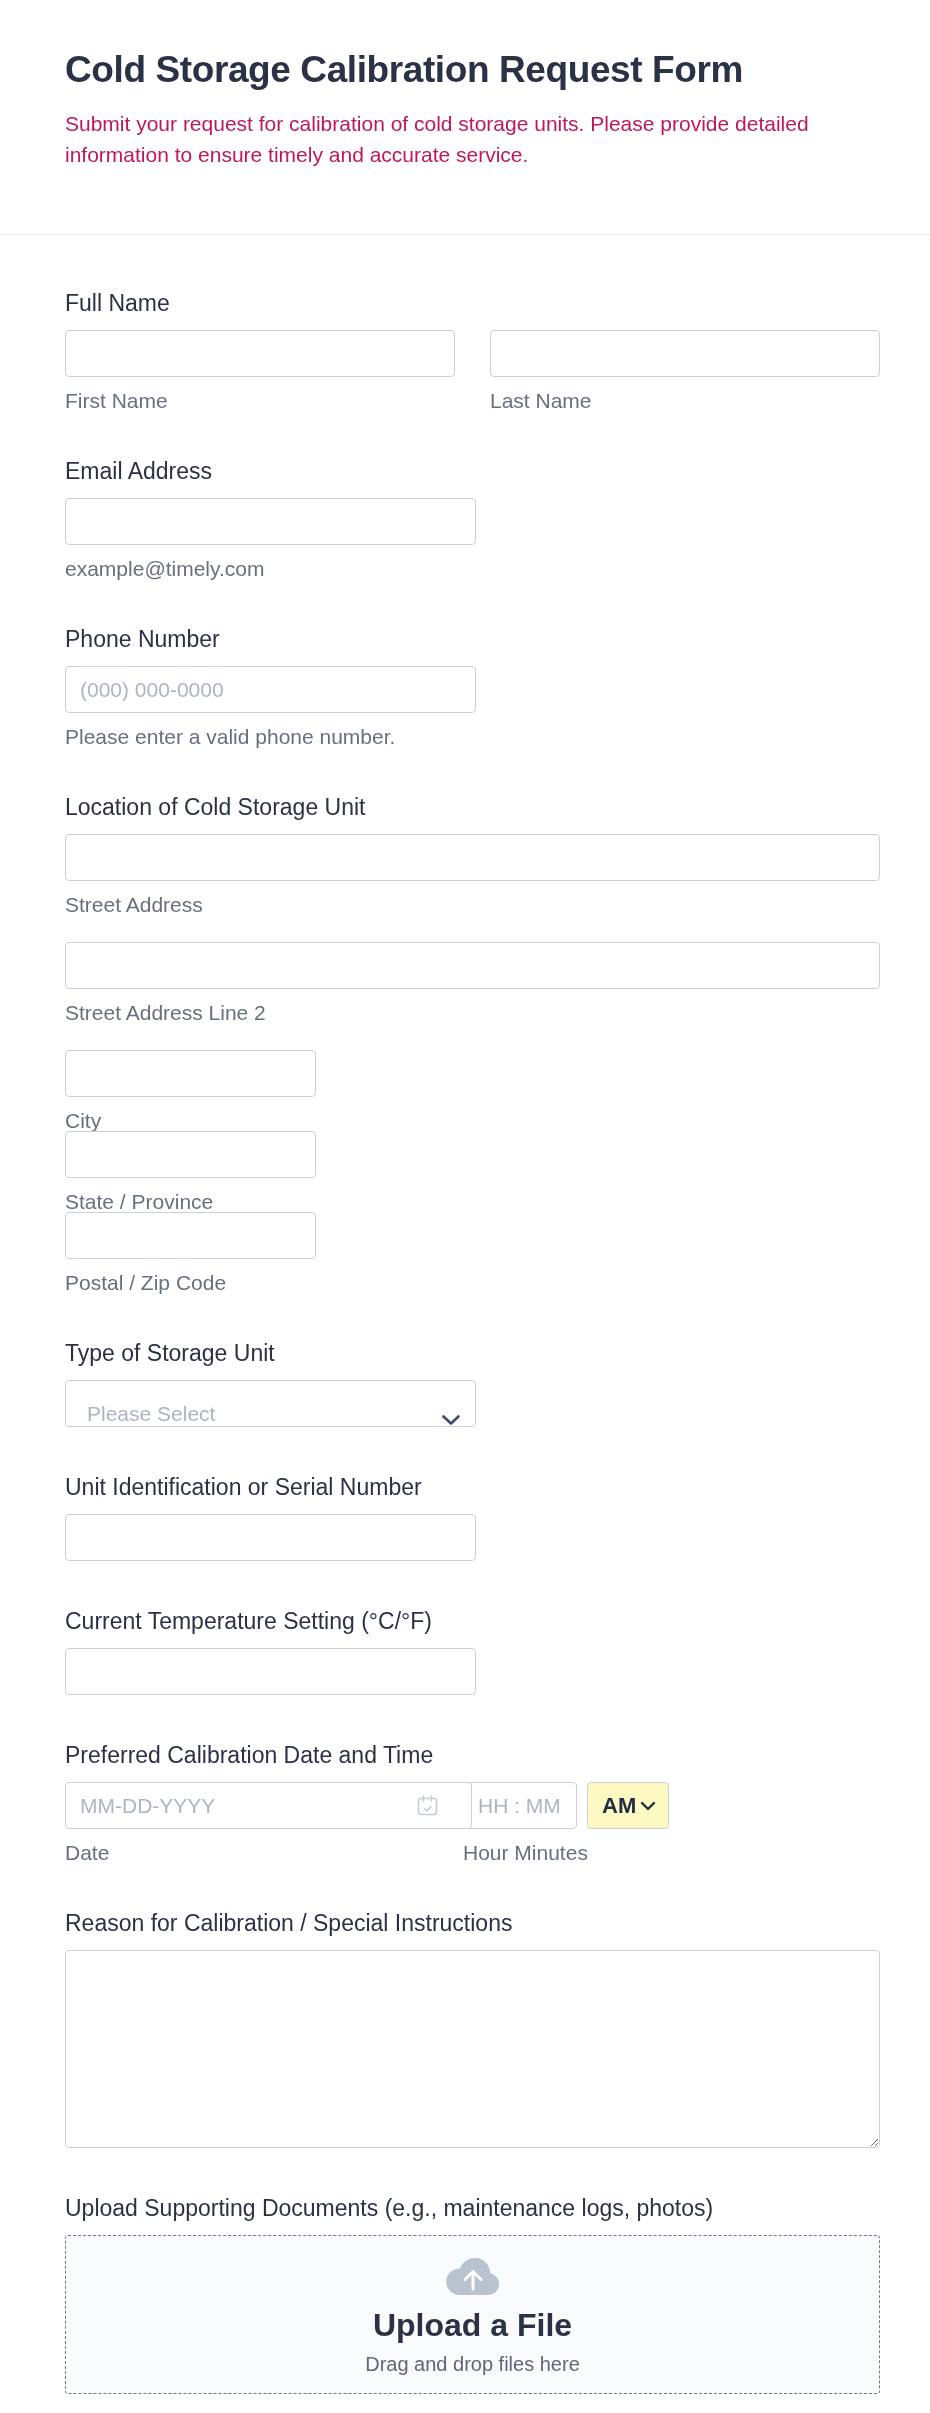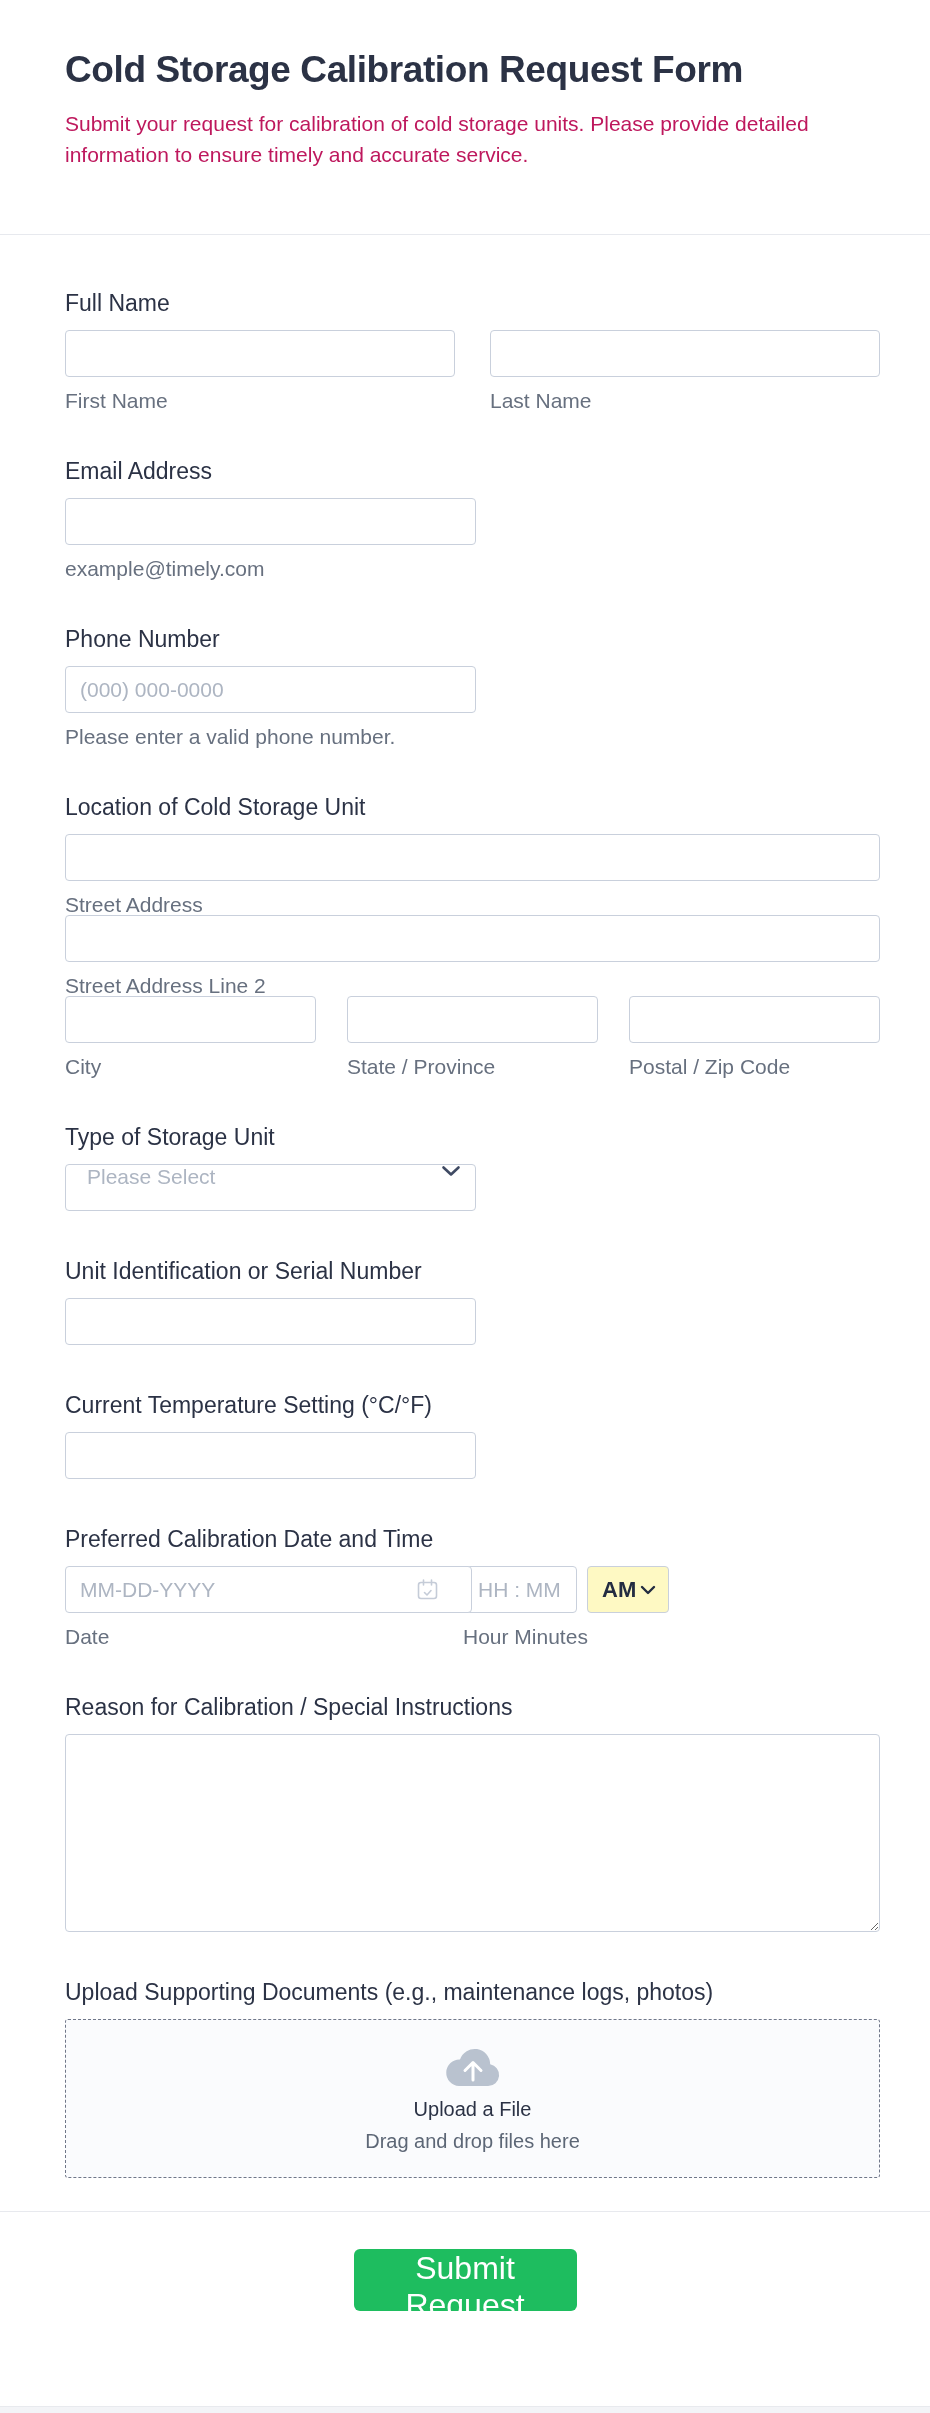--- a/index.html
+++ b/index.html
@@ -34,26 +34,26 @@
     box-sizing:border-box;height:47px;border:1px solid #c9d0dc;border-radius:4px;
     background:#fff;font-family:"Liberation Sans",sans-serif;
     font-size:21px;color:#2b3245;padding:0 14px;outline:none;display:block;
   }
   .ctrl::placeholder{color:#adb5c2;opacity:1;}
   .w-full{width:815px;}
   .w-half{width:411px;}
   .row{display:flex;}
   .name-row .col{width:390px;}
   .name-row .col + .col{margin-left:35px;}
-  .addr-sub{}
+  .addr-sub{margin-top:27px;flex-direction:column;}
   .city-row{display:flex;justify-content:space-between;width:815px;}
   .city-row .col{width:251px;}
   
   .select{
-    position:relative;display:flex;align-items:flex-start;
+    position:relative;display:flex;align-items:flex-end;
     justify-content:space-between;cursor:pointer;padding-left:21px;
   }
   .select .ph{color:#adb5c2;font-size:21px;}
   
   .date-row{display:flex;align-items:flex-start;}
   .date-wrap{position:relative;width:387px;}
   .date-wrap .ctrl{width:407px;padding-right:52px;}
   .cal-icon{position:absolute;right:13px;top:12px;}
   .time-input{width:114px;margin-left:11px;}
   .ampm{
@@ -69,21 +69,21 @@
   textarea.ctrl{
     width:815px;height:198px;padding:12px 14px;resize:vertical;line-height:27px;
   }
   
   .upload-box{
     box-sizing:border-box;width:815px;height:159px;
     border:1px dashed #707789;border-radius:3px;background:#fafbfd;
     display:flex;flex-direction:column;align-items:center;justify-content:center;
     cursor:pointer;
   }
-  .upload-title{font-size:20px;font-weight:400;color:#2b3245;margin-top:10px;}
+  .upload-title{font-size:32px;font-weight:700;color:#2b3245;margin-top:10px;}
   .upload-hint{font-size:20px;color:#5d6776;margin-top:9px;}
   
   .divider2{margin-top:33px;}
   .submit-row{padding:37px 0 47px;display:flex;justify-content:center;}
   .submit-btn{
     width:223px;height:62px;border:none;border-radius:6px;
     background:#1ebd5f;color:#ffffff;font-family:"Liberation Sans",sans-serif;
     font-size:32px;font-weight:500;cursor:pointer;
   }
   .footer-band{margin-top:auto;height:6px;background:#f3f4f7;border-top:1px solid #e8eaee;}

